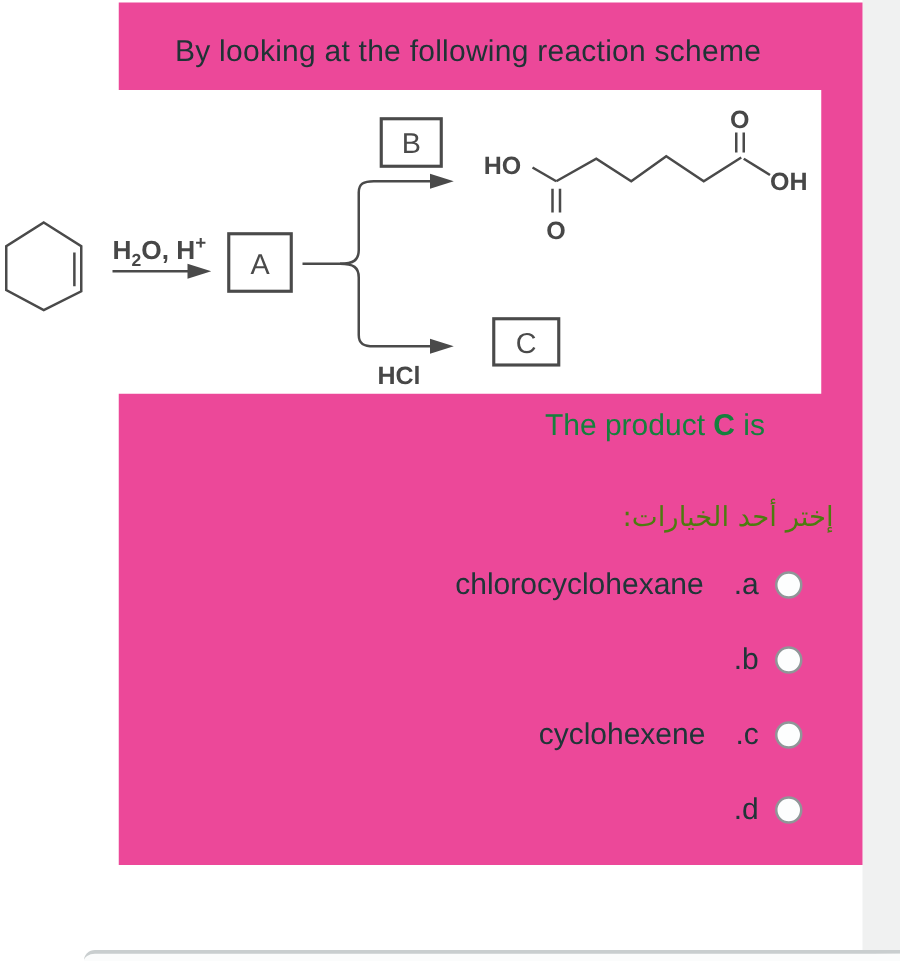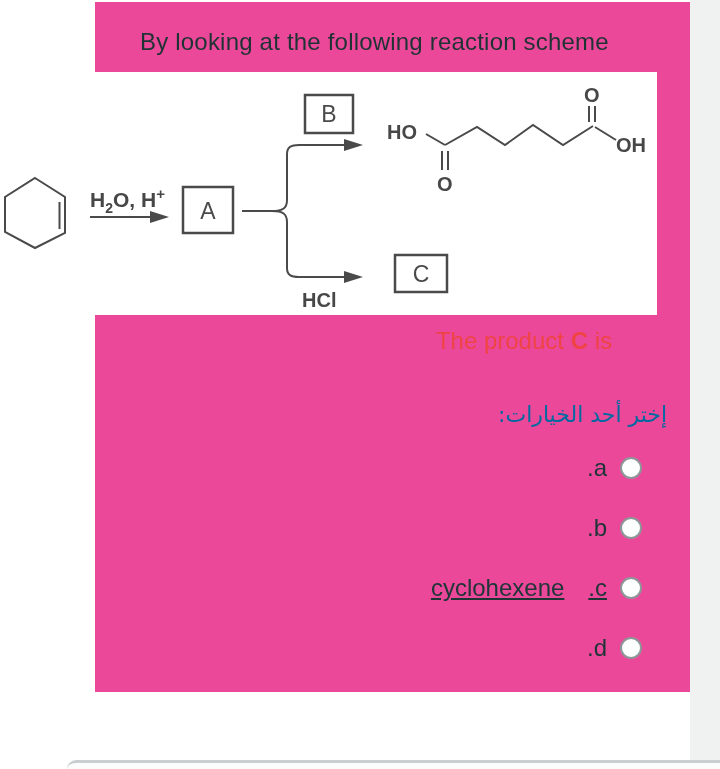--- a/index.html
+++ b/index.html
@@ -24,46 +24,46 @@
     font-size:24px; letter-spacing:0.2px; color:#1f3335;
     white-space:nowrap;
   }
   .scheme-block {
     position:absolute; left:0; top:72px; width:657px; height:243px;
     background:#ffffff;
   }
   .scheme-block svg { display:block; }
   .product-line {
     position:absolute; top:327px; right:108px;
-    font-size:24px; color:#ef4444; white-space:nowrap;
+    font-size:24px; color:#15803d; white-space:nowrap;
   }
   .product-line b { font-weight:700; }
   .arabic-prompt {
     position:absolute; top:402px; right:53px;
     direction:rtl;
     font-family:"DejaVu Sans", sans-serif;
-    font-size:22px; color:#0369a1; white-space:nowrap;
+    font-size:22px; color:#4d7c0f; white-space:nowrap;
   }
   .option-row {
     position:absolute; right:78px; height:30px;
     display:flex; align-items:center; justify-content:flex-end;
   }
   .option-row .opt-name {
     font-size:24px; color:#203538; white-space:nowrap;
   }
   .option-row .opt-letter {
     font-size:24px; color:#203538; margin-left:24px; white-space:nowrap;
   }
   .radio {
     width:22px; height:22px; margin-left:13px;
     border:2px solid #8f9698; border-radius:50%;
     background:#fdfefe; flex:0 0 auto;
     cursor:pointer;
   }
-  .row-a { top:453px; } .row-b { top:513px; } .row-c { top:573px;text-decoration:underline; } .row-d { top:633px; }
+  .row-a { top:453px; } .row-b { top:513px; } .row-c { top:573px; } .row-d { top:633px; }
   .next-card-edge {
     position:absolute; left:67px; top:760px; width:653px; height:9px;
     background:#fbfcfc;
     border-top:3px solid #c9cecf;
     border-top-left-radius:10px;
     z-index:5;
   }
 </style>
 </head>
 <body>
@@ -124,20 +124,21 @@
     <text x="584" y="102" font-size="20" font-weight="700" fill="#474747">O</text>
     <text x="616" y="152" font-size="20" font-weight="700" fill="#474747">OH</text>
   </svg>
 </div>
 
 <div class="product-line"><span>The product </span><b>C</b><span> is</span></div>
 
 <div class="arabic-prompt">إختر أحد الخيارات:</div>
 
 <div class="option-row row-a">
+  <span class="opt-name">chlorocyclohexane</span>
   <span class="opt-letter">.a</span>
   <span class="radio"></span>
 </div>
 
 <div class="option-row row-b">
   <span class="opt-letter">.b</span>
   <span class="radio"></span>
 </div>
 
 <div class="option-row row-c">

